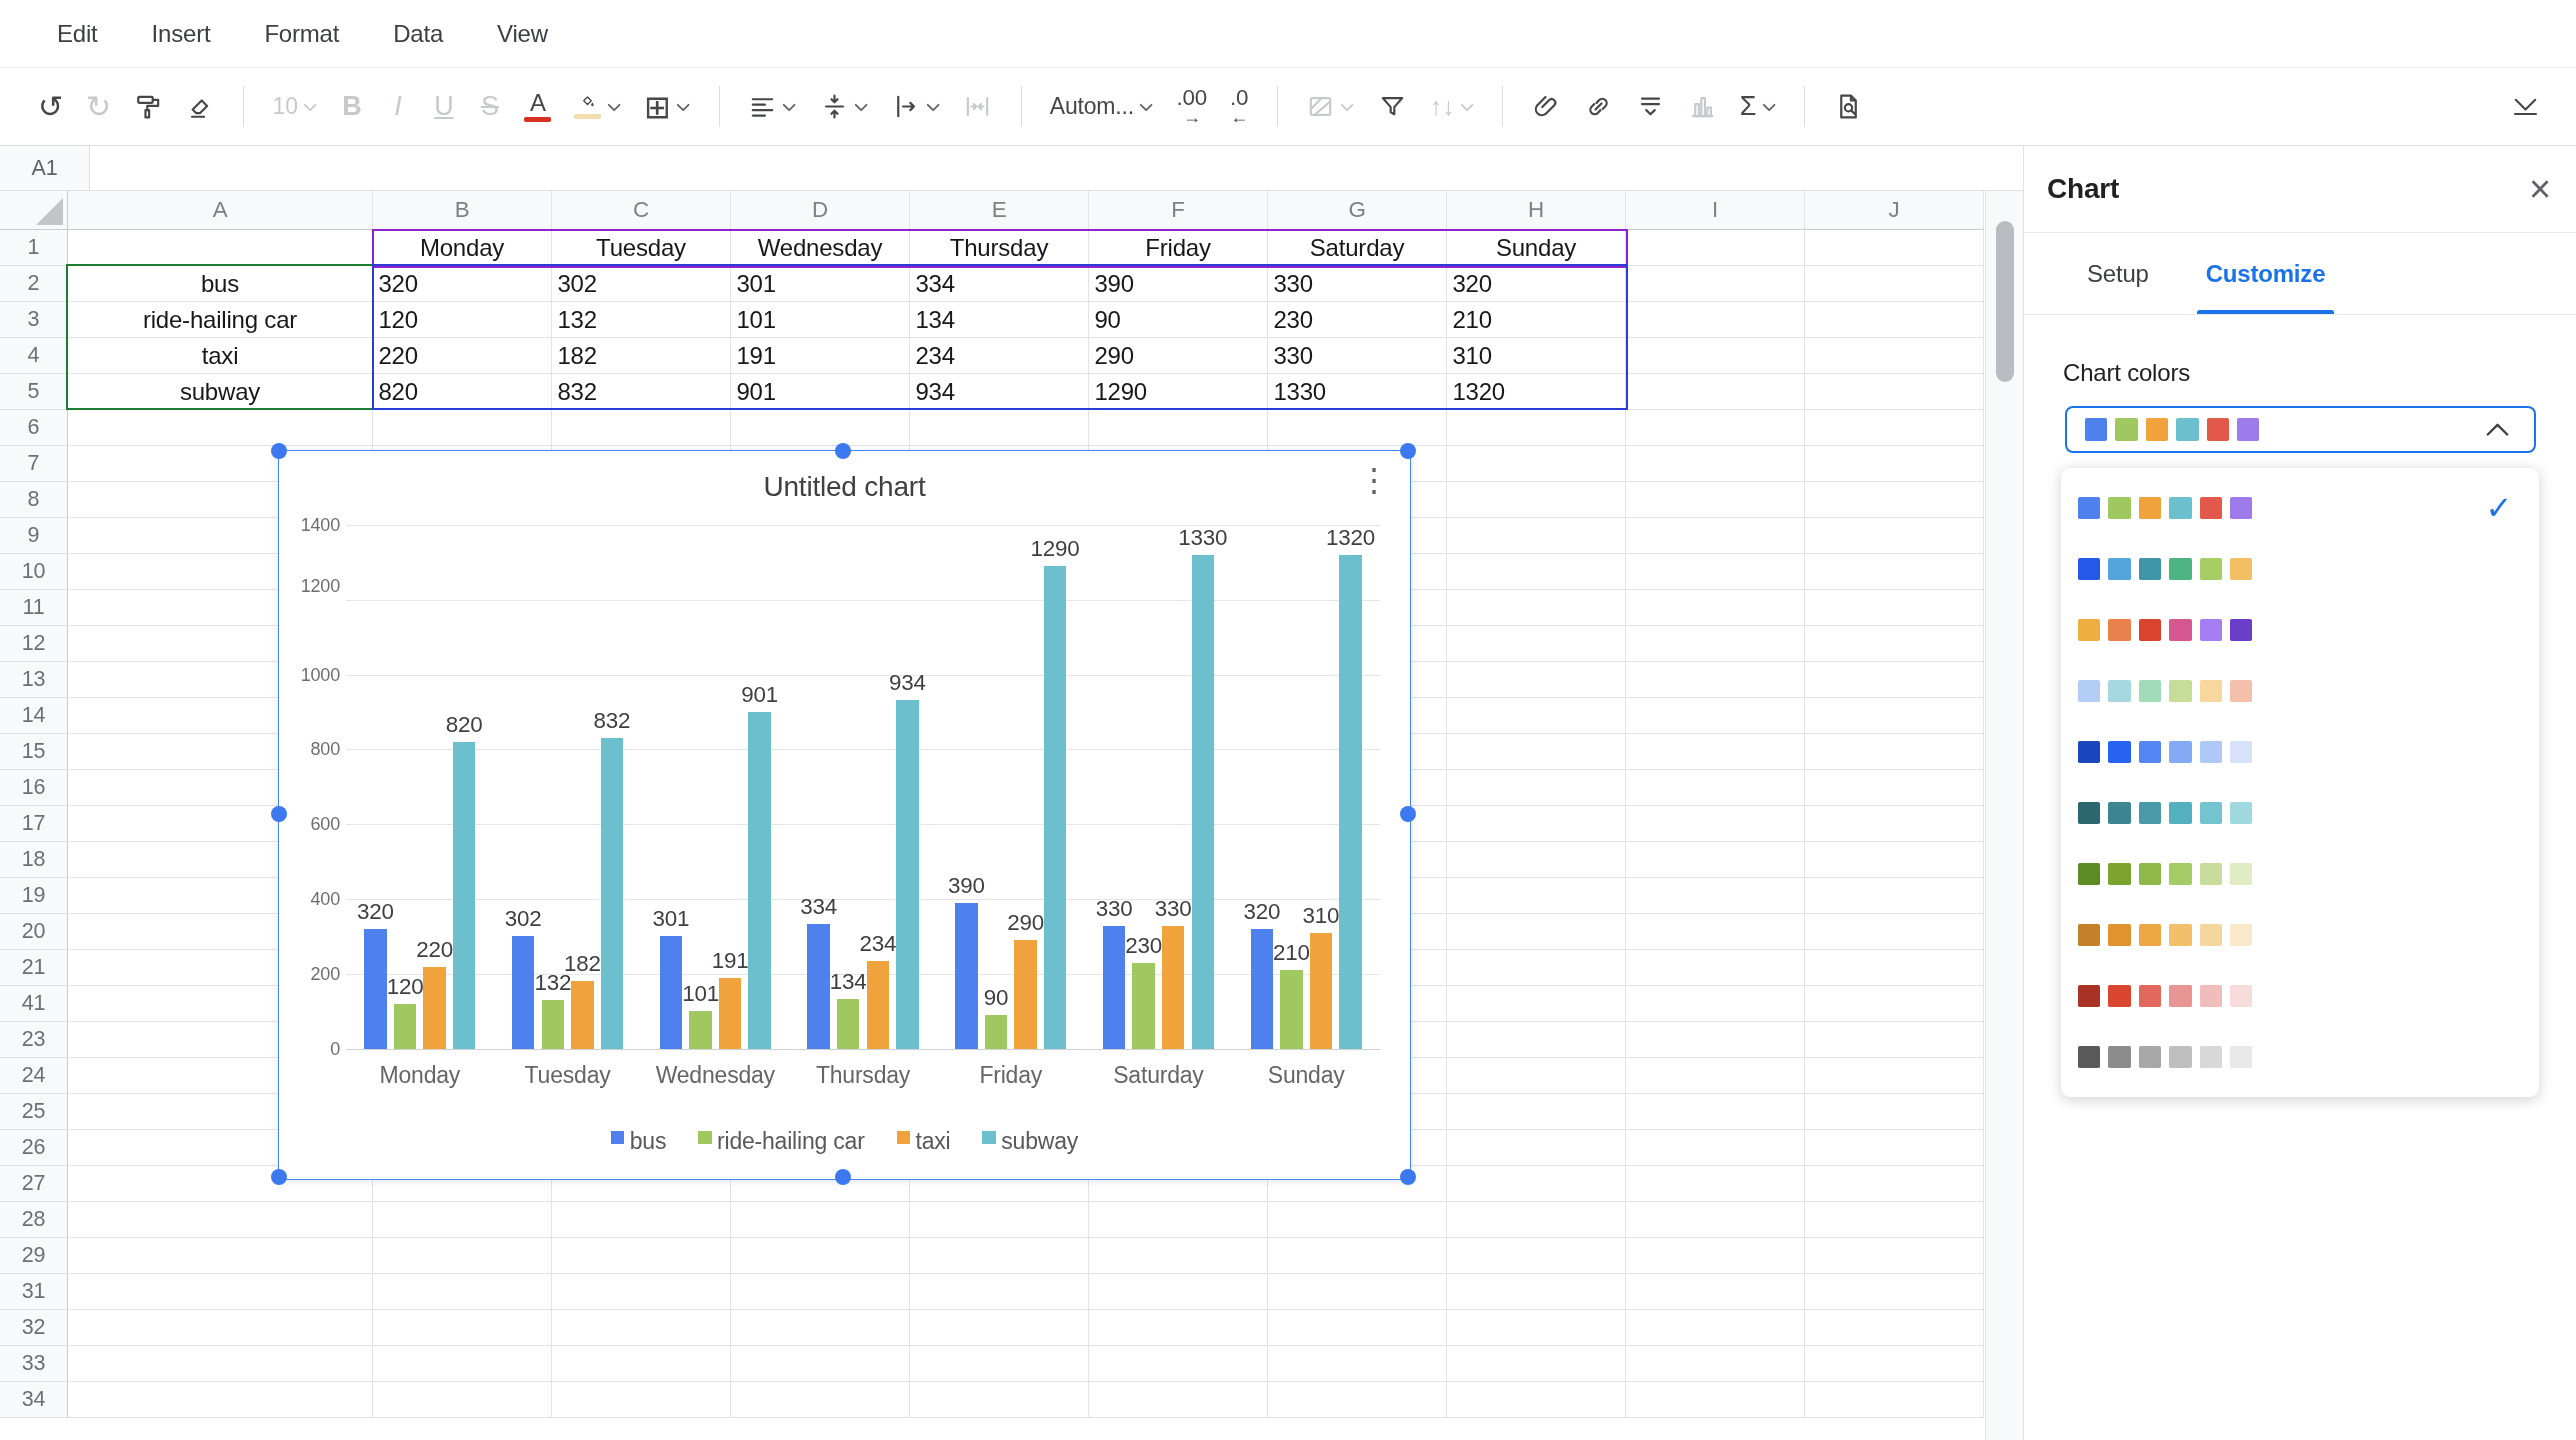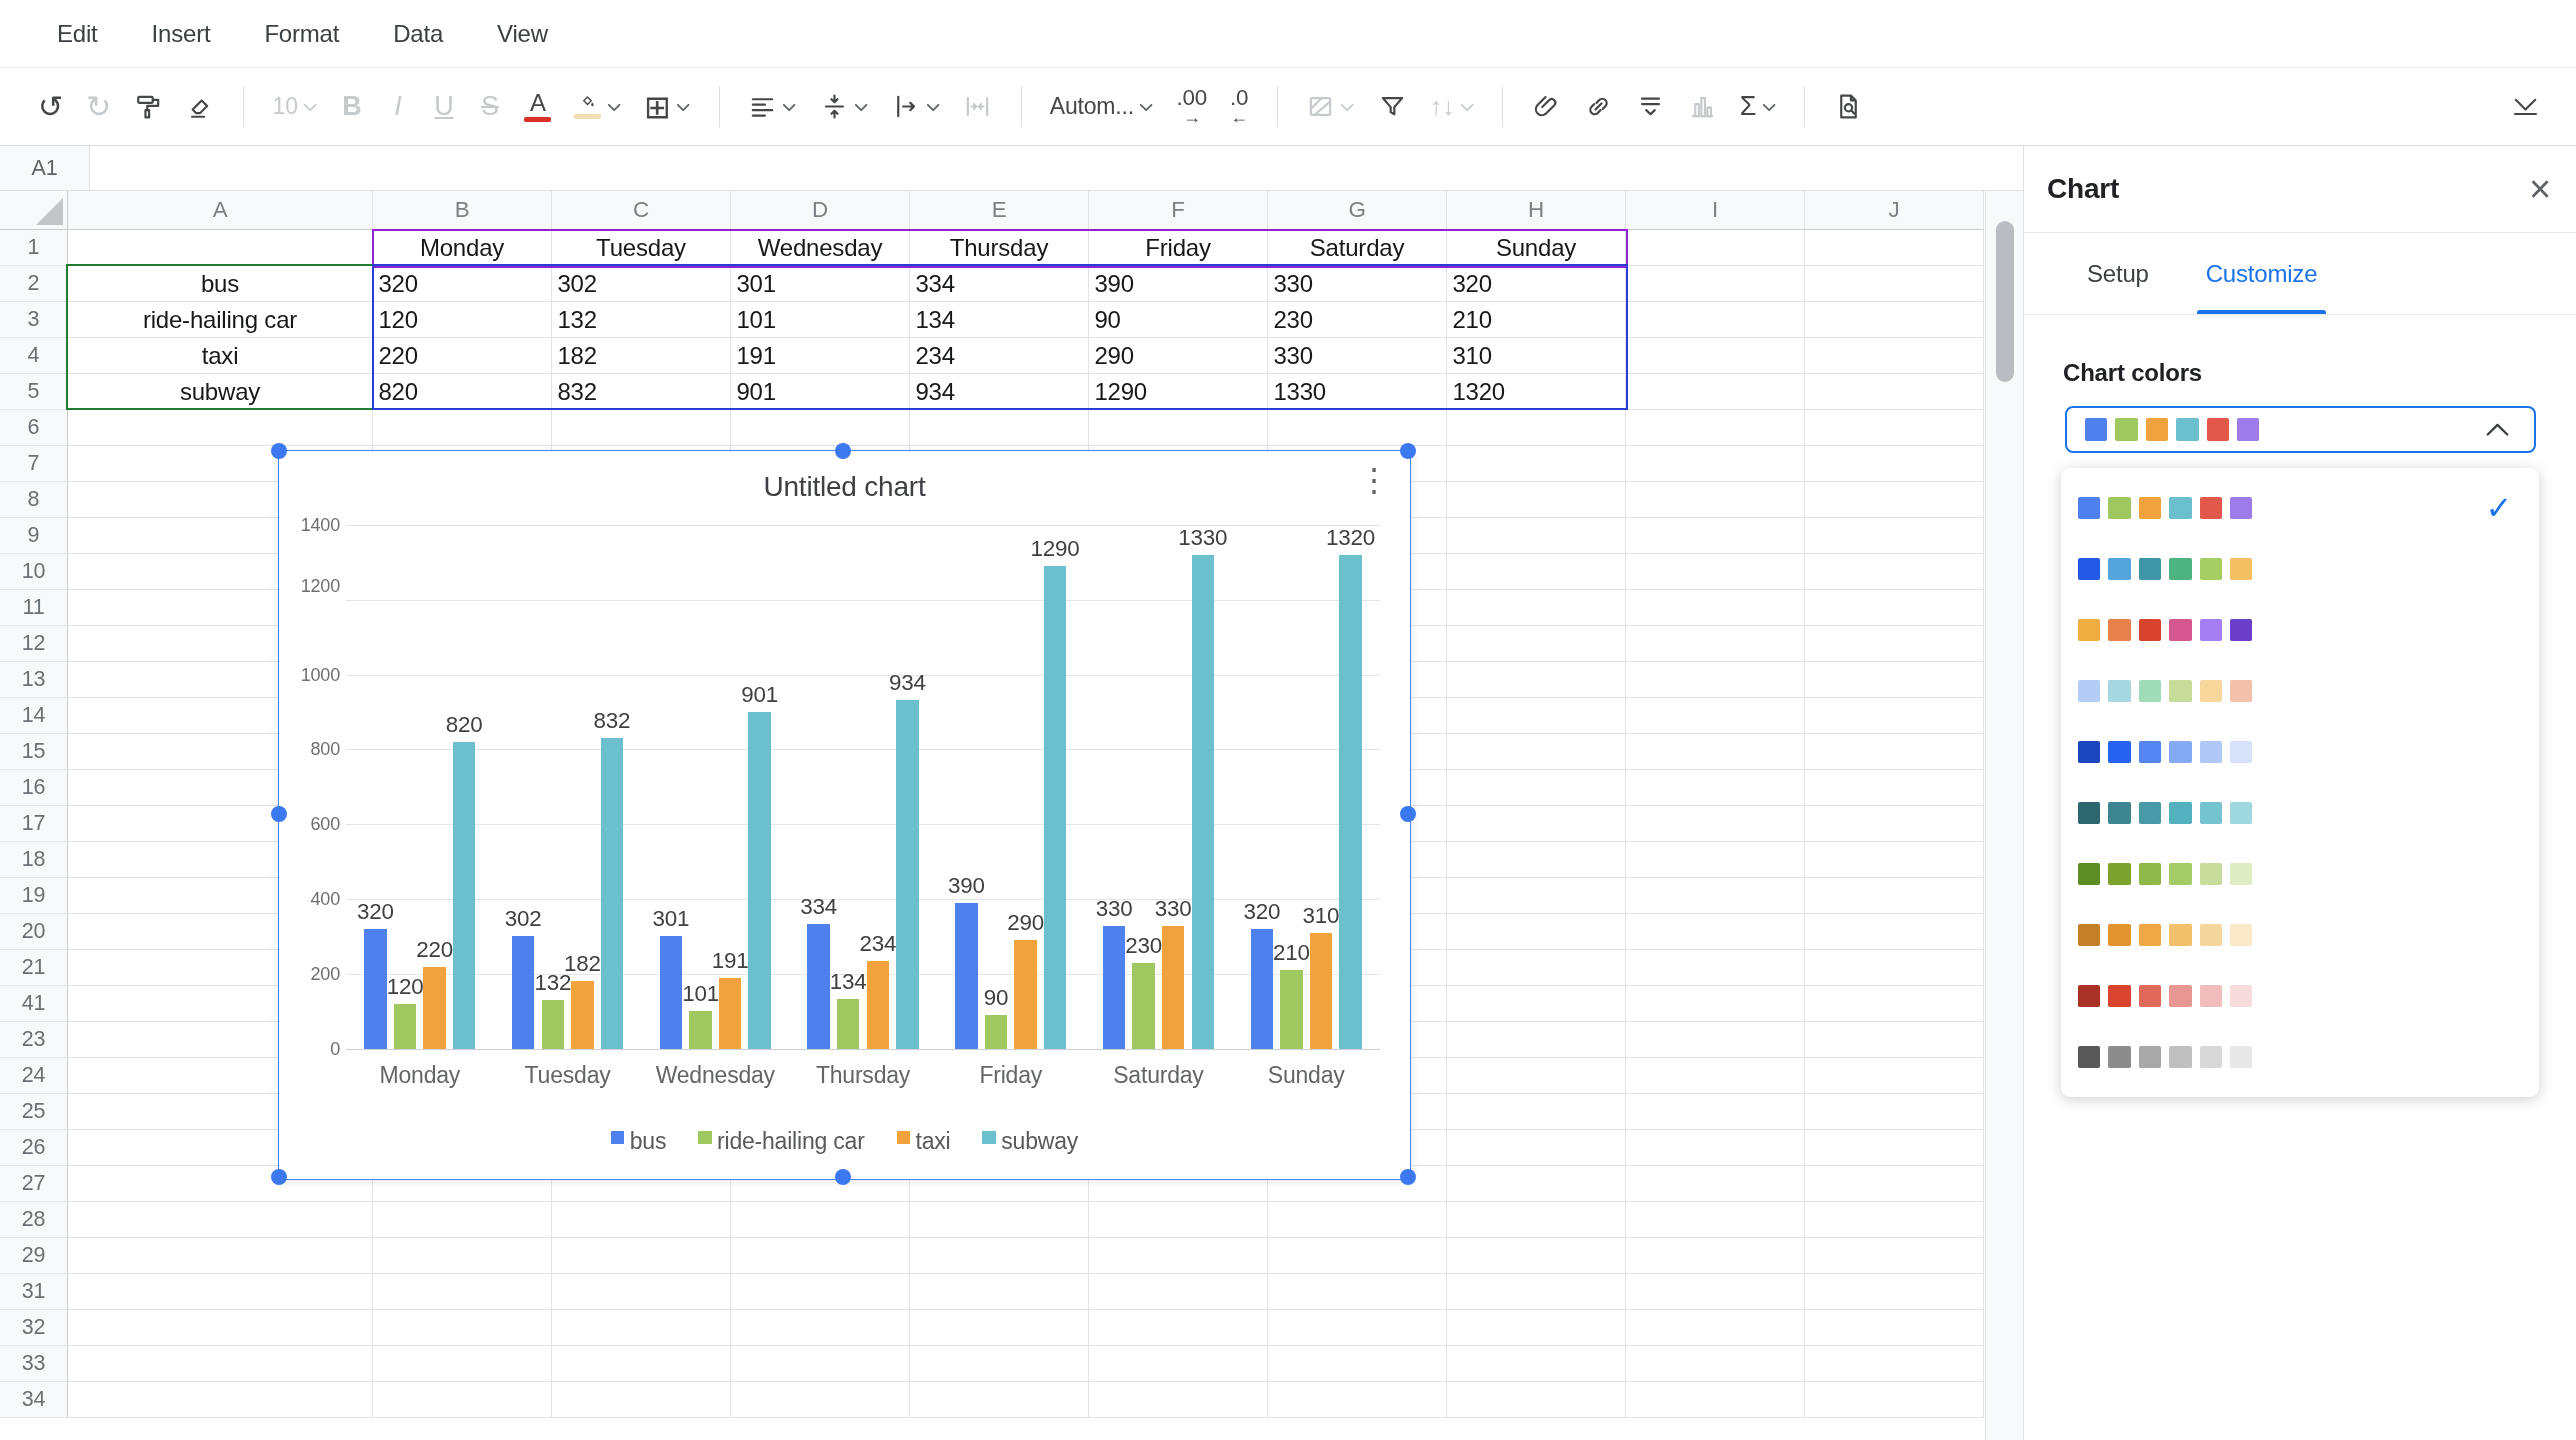--- a/index.html
+++ b/index.html
@@ -88,24 +88,24 @@
   .lswatch { width:13.4px; height:13.4px; margin-top:2.7px; }
 
   
   .panel { position:absolute; left:2023px; top:146px; width:553px; height:1295px;
     background:#fff; border-left:0.9px solid #dfe1e5; }
   .panel-header { height:87px; display:flex; align-items:center; border-bottom:0.9px solid #e5e7ea; }
   .panel-title { margin-left:23px; font-size:28px; font-weight:bold; color:#202124; }
   .panel-close { margin-left:auto; margin-right:25px; font-size:38px; font-weight:200; color:#5f6368; line-height:1; }
   .tabs { height:82px; display:flex; align-items:center; border-bottom:0.9px solid #e8eaed; padding-left:54px; gap:39px; }
   .tab { position:relative; height:100%; display:flex; align-items:center; padding:0 9px; font-size:24px; color:#3c4043; }
-  .tab.active { color:#1a73e8; font-weight:normal; }
+  .tab.active { color:#1a73e8; font-weight:bold; }
   .tab.active::after { content:""; position:absolute; left:0; right:0; bottom:0; height:4.5px;
     background:#1a73e8; border-radius:2.7px 2.7px 0 0; }
-  .section-label { position:absolute; left:39px; top:213px; font-size:24px; color:#202124; font-weight:bold; }
+  .section-label { position:absolute; left:39px; top:213px; font-size:24px; color:#202124; font-weight:normal; }
   .color-trigger { position:absolute; left:41px; top:260px; width:471px; height:47px;
     border:2.2px solid #1a73e8; border-radius:8px; background:#fff;
     display:flex; align-items:center; padding-left:18px; gap:8px; }
   .swatch { width:22.4px; height:22.4px; border-radius:1.8px; flex:0 0 22.4px; }
   .trigger-chev { margin-left:auto; margin-right:25px; display:flex; }
   .dropdown { position:absolute; left:37px; top:322px; width:478px; height:629px;
     background:#fff; border-radius:9px; box-shadow:0 2.7px 14.3px rgba(0,0,0,0.18); padding-top:9.8px; }
   .drow { height:61px; display:flex; align-items:center; padding-left:17px; gap:8px; }
   .dcheck { margin-left:auto; margin-right:27px; color:#1a73e8; font-size:32px; font-weight:bold;
     font-family:"DejaVu Sans",sans-serif; }

